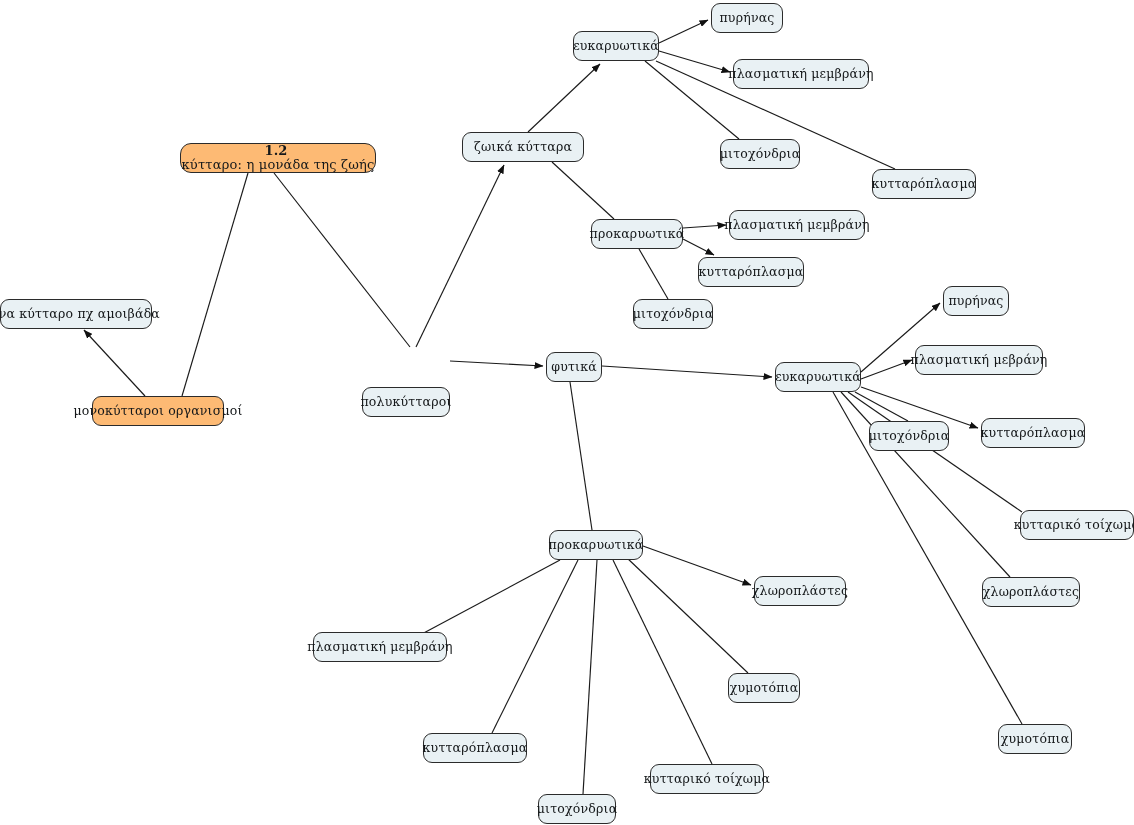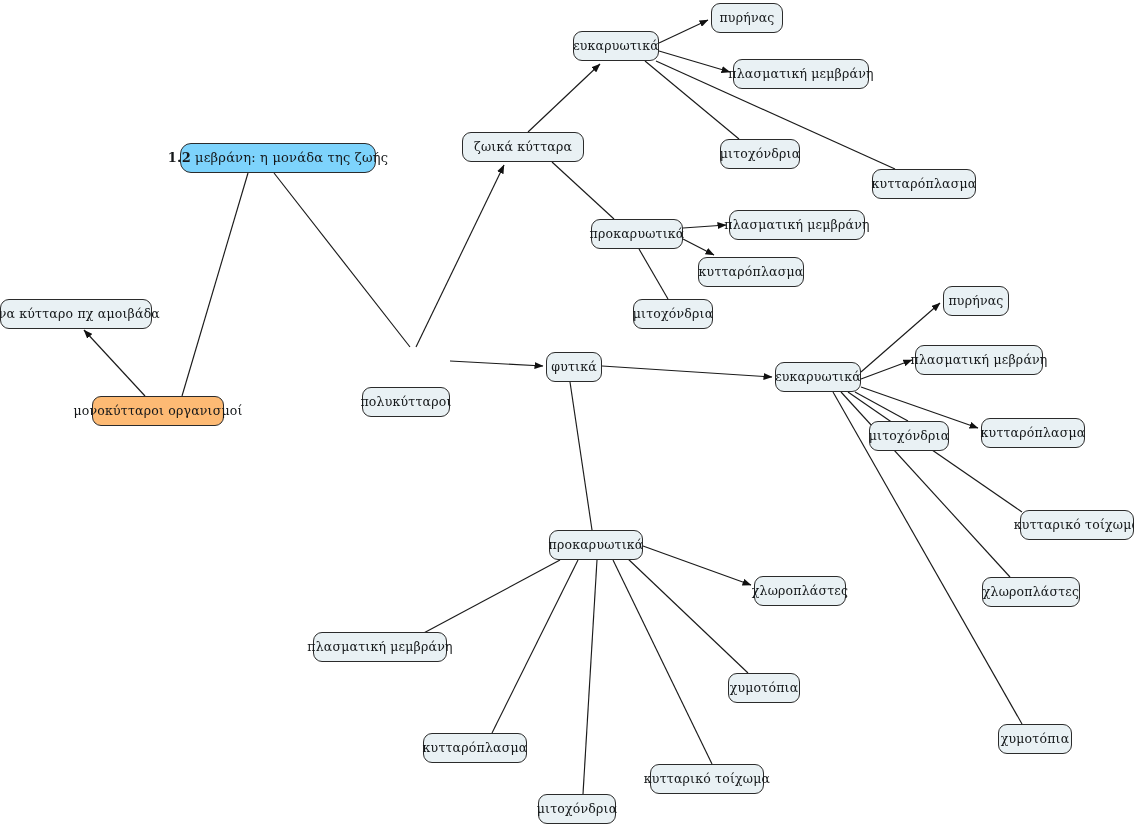--- a/index.html
+++ b/index.html
@@ -90,23 +90,23 @@
         <line x1="560" y1="560" x2="420" y2="635" stroke="#1a1a1a" stroke-width="1.15"></line>
         <line x1="578" y1="560" x2="492" y2="733" stroke="#1a1a1a" stroke-width="1.15"></line>
         <line x1="597" y1="560" x2="583" y2="794" stroke="#1a1a1a" stroke-width="1.15"></line>
         <line x1="613" y1="560" x2="712" y2="764" stroke="#1a1a1a" stroke-width="1.15"></line>
         <line x1="626" y1="557" x2="748" y2="673" stroke="#1a1a1a" stroke-width="1.15"></line>
         <line x1="643" y1="546" x2="751" y2="585" stroke="#1a1a1a" stroke-width="1.15" marker-end="url(#arrowhead)"></line>
       </g>
   </svg>
 
   <div id="nodes-group">
-      <div class="node root" style="left: 180px; top: 143px; width: 196px; height: 20px; background: #7dd3fc; border-color: rgb(43, 43, 43);">
+      <div class="node root" style="left: 180px; top: 143px; width: 196px; height: 20px; background: #fdba74; border-color: rgb(43, 43, 43); flex-direction: column;">
         <span class="num">1.2</span>
-        <span class="node-label">μεβράνη: η μονάδα της ζωής</span>
+        <span class="node-label">κύτταρο: η μονάδα της ζωής</span>
       </div>
       <div class="node" style="left: 92px; top: 396px; width: 132px; height: 28px; background: #fdba74; border-color: rgb(43, 43, 43);">
         <span class="node-label">μονοκύτταροι οργανισμοί</span>
       </div>
       <div class="node" style="left: 0px; top: 299px; width: 152px; height: 28px; background: rgb(233, 241, 244); border-color: rgb(43, 43, 43);">
         <span class="node-label">ένα κύτταρο πχ αμοιβάδα</span>
       </div>
       <div class="node" style="left: 362px; top: 347px; width: 88px; height: 28px; background: rgb(233, 241, 244); border-color: rgb(43, 43, 43); margin-top: 40px;">
         <span class="node-label">πολυκύτταροι</span>
       </div>

